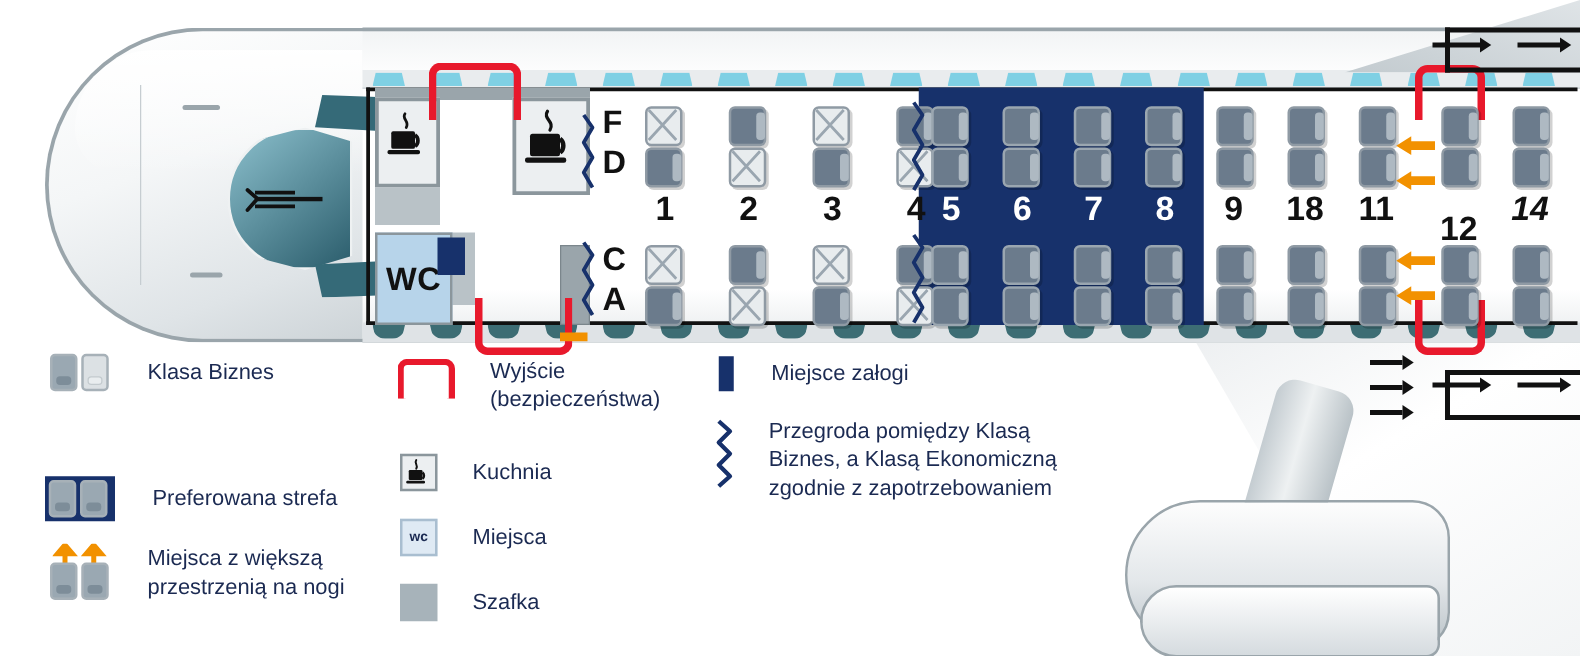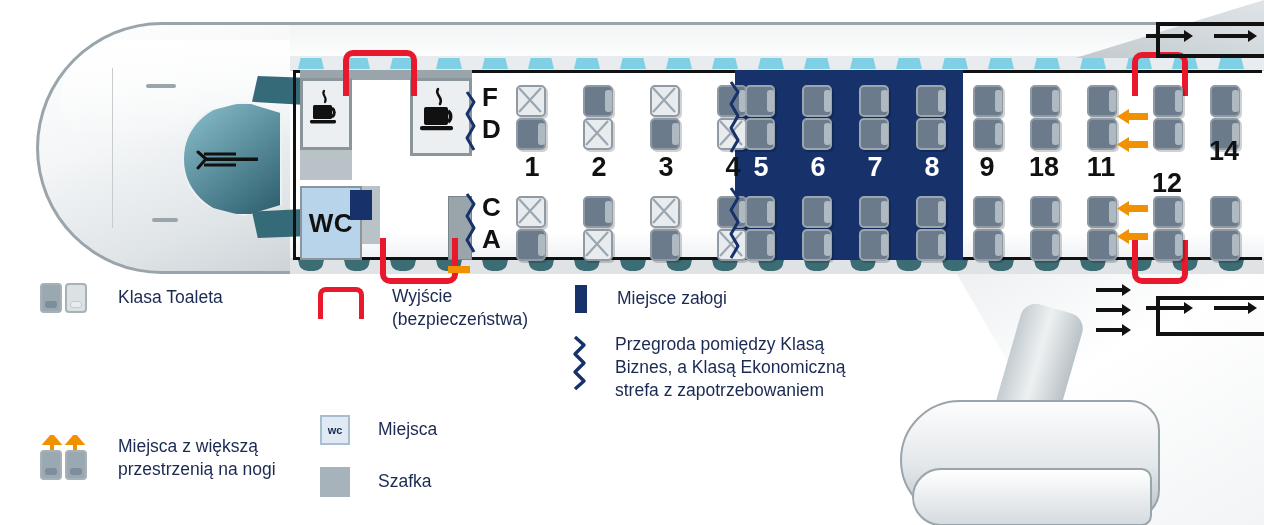--- a/index.html
+++ b/index.html
@@ -497,21 +497,21 @@
         <div class="arm"></div>
       </div>
       <div class="seat" style="left: 1210px; top: 196px;">
         <div class="back"></div>
         <div class="arm"></div>
       </div>
       <div class="seat" style="left: 1210px; top: 229px;">
         <div class="back"></div>
         <div class="arm"></div>
       </div>
-      <div class="rowlabel" style="left: 1202px; top: 136px; width: 44px;">14</div>
+      <div class="rowlabel" style="left: 1202px; top: 152px; width: 44px; font-style: italic;">14</div>
       <svg class="legroom-arrow" viewBox="0 0 34 17" style="left: 1115px; top: 108px;">
         <path d="M33 5 L14 5 L14 1 L2 8.5 L14 16 L14 12 L33 12 Z" fill="#f29100"></path>
       </svg>
       <svg class="legroom-arrow" viewBox="0 0 34 17" style="left: 1115px; top: 136px;">
         <path d="M33 5 L14 5 L14 1 L2 8.5 L14 16 L14 12 L33 12 Z" fill="#f29100"></path>
       </svg>
       <svg class="legroom-arrow" viewBox="0 0 34 17" style="left: 1115px; top: 200px;">
         <path d="M33 5 L14 5 L14 1 L2 8.5 L14 16 L14 12 L33 12 Z" fill="#f29100"></path>
       </svg>
       <svg class="legroom-arrow" viewBox="0 0 34 17" style="left: 1115px; top: 228px;">
@@ -553,24 +553,37 @@
 
     <div class="lg-item" style="left:0px;top:0px;">
       <div class="lg-ico seatpair">
         <div class="sp left">
             <div class="cush"></div>
           </div>
         <div class="sp right light">
             <div class="cush"></div>
           </div>
       </div>
-      <div class="lg-text" style="margin-left:30px;margin-top:3px;">Klasa Toaleta</div>
-    </div>
-
-
+      <div class="lg-text" style="margin-left:30px;margin-top:3px;">Klasa Biznes</div>
+    </div>
+
+
+    <div class="lg-item" style="left:-4px;top:98px;">
+      <div class="lg-ico pref-frame">
+        <div class="seatpair" style="width:48px;height:30px;">
+          <div class="sp left">
+              <div class="cush"></div>
+            </div>
+          <div class="sp right">
+              <div class="cush"></div>
+            </div>
+        </div>
+      </div>
+      <div class="lg-text" style="margin-left:30px;margin-top:6px;">Preferowana strefa</div>
+    </div>
 
     <div class="lg-item" style="left:0px;top:152px;">
       <div class="lg-ico" style="width:48px;height:44px;position:relative;">
         <svg style="position:absolute;left:2px;top:0;" width="46" height="18" viewBox="0 0 46 18">
           <path d="M10 17 L10 6 M10 1 L4 8 L16 8 Z" stroke="#f29100" stroke-width="4" fill="#f29100"></path>
           <path d="M33 17 L33 6 M33 1 L27 8 L39 8 Z" stroke="#f29100" stroke-width="4" fill="#f29100"></path>
         </svg>
         <div class="seatpair" style="position:absolute;left:0;top:15px;">
           <div class="sp left">
               <div class="cush"></div>
@@ -583,20 +596,31 @@
       <div class="lg-text" style="margin-left:30px;margin-top:0px;">Miejsca z większą
 przestrzenią na nogi</div>
     </div>
 
     <div class="lg-item" style="left:278px;top:4px;">
       <div class="lg-ico exit-ico"></div>
       <div class="lg-text" style="margin-left:28px;margin-top:-2px;">Wyjście
 (bezpieczeństwa)</div>
     </div>
 
+    <div class="lg-item" style="left:280px;top:80px;">
+      <div class="lg-ico galley-ico">
+        <svg width="26" height="26" viewBox="0 0 26 26" style="position:absolute;left:0;top:0;">
+          <path d="M11 3 C9 6, 13 7, 11 10" stroke="#111" stroke-width="1.6" fill="none" stroke-linecap="round"></path>
+          <rect x="5" y="11" width="11" height="8" rx="1" fill="#111"></rect>
+          <path d="M16 13 a3.2 3.2 0 0 1 0 5" stroke="#111" stroke-width="1.9" fill="none"></path>
+          <rect x="3" y="19.5" width="15" height="2.2" rx="1" fill="#111"></rect>
+        </svg>
+      </div>
+      <div class="lg-text" style="margin-left:28px;margin-top:3px;">Kuchnia</div>
+    </div>
 
     <div class="lg-item" style="left:280px;top:132px;">
       <div class="lg-ico wc-ico">
         <span>wc</span>
       </div>
       <div class="lg-text" style="margin-left:28px;margin-top:3px;">Miejsca</div>
     </div>
 
     <div class="lg-item" style="left:280px;top:184px;">
       <div class="lg-ico closet-ico"></div>
@@ -607,17 +631,17 @@
       <div class="lg-ico crew-ico"></div>
       <div class="lg-text" style="margin-left:30px;margin-top:2px;">Miejsce załogi</div>
     </div>
 
     <div class="lg-item" style="left:531px;top:52px;">
       <svg class="lg-ico" width="18" height="56" viewBox="0 0 18 56">
         <path d="M4 2 L13 10 L4 19 L13 28 L4 37 L13 46 L4 54" stroke="#17316b" stroke-width="3.4" fill="none" stroke-linejoin="round"></path>
       </svg>
       <div class="lg-text" style="margin-left:26px;margin-top:-2px;">Przegroda pomiędzy Klasą
 Biznes, a Klasą Ekonomiczną
-strefa z zapotrzebowaniem</div>
+zgodnie z zapotrzebowaniem</div>
     </div>
 
   </div>
 </div>
 
 </body></html>

